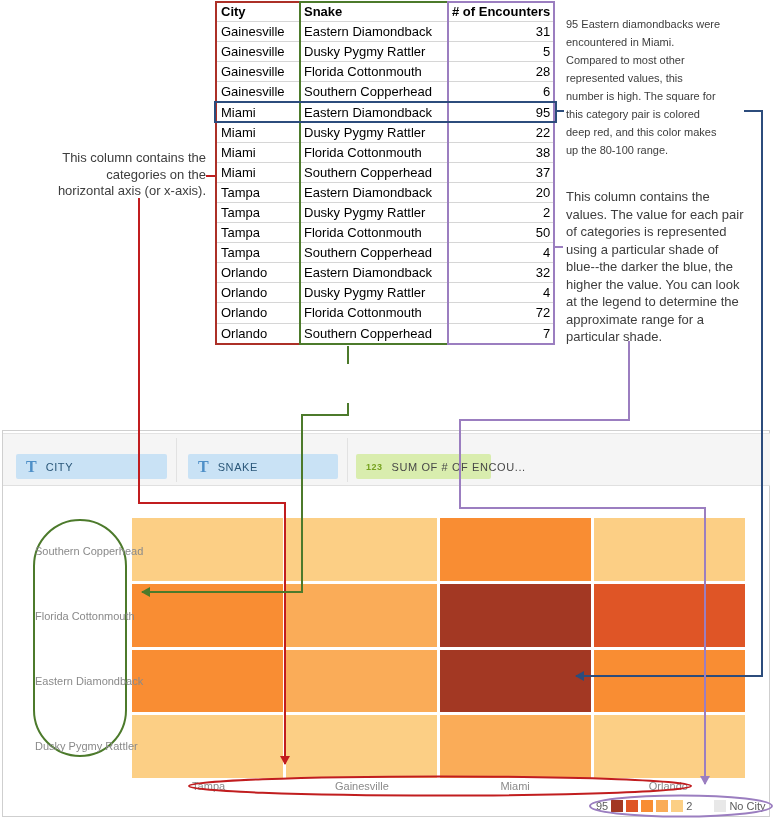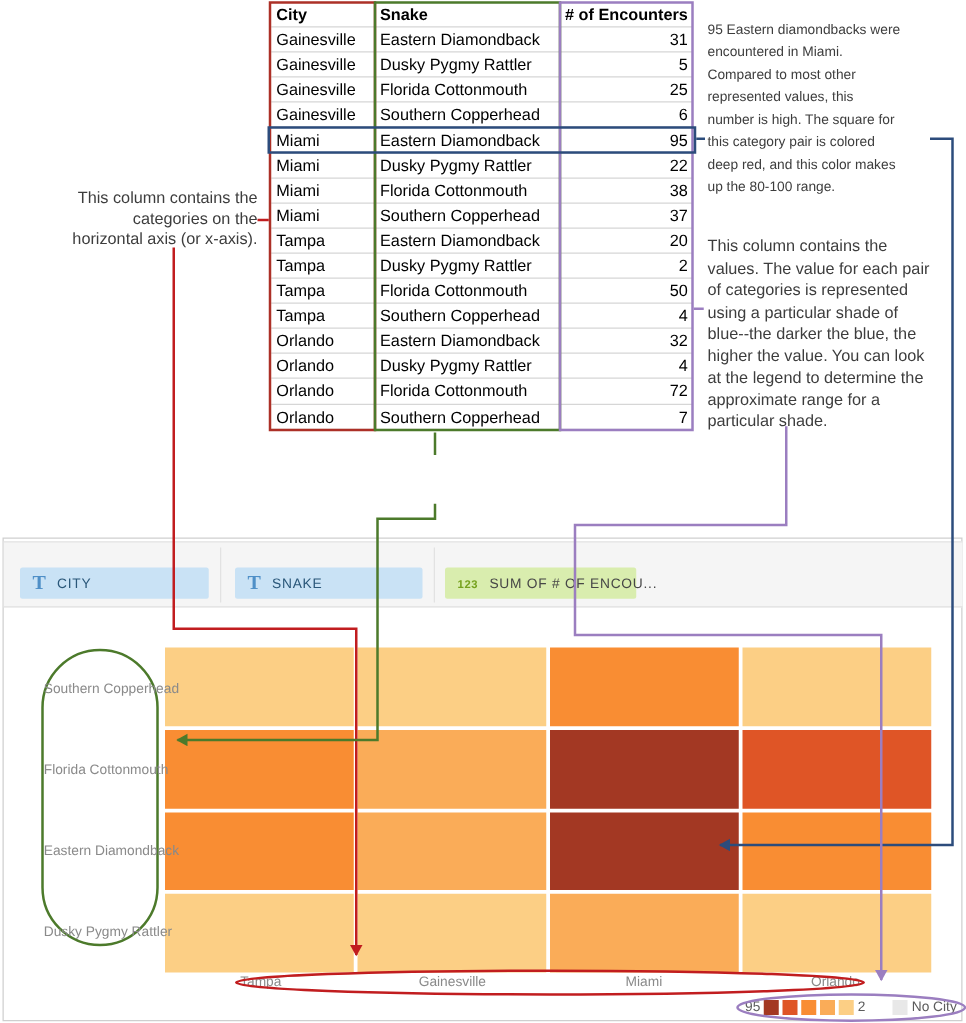--- a/index.html
+++ b/index.html
@@ -80,21 +80,21 @@
             <td class="num">31</td>
           </tr>
           <tr>
             <td>Gainesville</td>
             <td>Dusky Pygmy Rattler</td>
             <td class="num">5</td>
           </tr>
           <tr>
             <td>Gainesville</td>
             <td>Florida Cottonmouth</td>
-            <td class="num">25</td>
+            <td class="num">28</td>
           </tr>
           <tr>
             <td>Gainesville</td>
             <td>Southern Copperhead</td>
             <td class="num">6</td>
           </tr>
           <tr>
             <td>Miami</td>
             <td>Eastern Diamondback</td>
             <td class="num">95</td>
@@ -223,21 +223,21 @@
     <div class="fb-div" style="left:173px"></div>
     <div class="fb-div" style="left:344px"></div>
     <div class="pill blue" style="left:13px;width:151px;">
       <span class="t-icon">T</span>
       <span class="f-text">CITY</span>
     </div>
     <div class="pill blue" style="left:185px;width:150px;">
       <span class="t-icon">T</span>
       <span class="f-text">SNAKE</span>
     </div>
-    <div class="pill green" style="left:353px;width:153px;">
+    <div class="pill green" style="left:353px;width:135px;">
       <span class="n-icon">123</span>
       <span class="f-text">SUM OF # OF ENCOU...</span>
     </div>
   </div>
 
   <div id="hm-ylabels">
       <span class="hm-ylab" style="top: 24px;">Southern Copperhead</span>
       <span class="hm-ylab" style="top: 89px;">Florida Cottonmouth</span>
       <span class="hm-ylab" style="top: 154px;">Eastern Diamondback</span>
       <span class="hm-ylab" style="top: 219px;">Dusky Pygmy Rattler</span>

